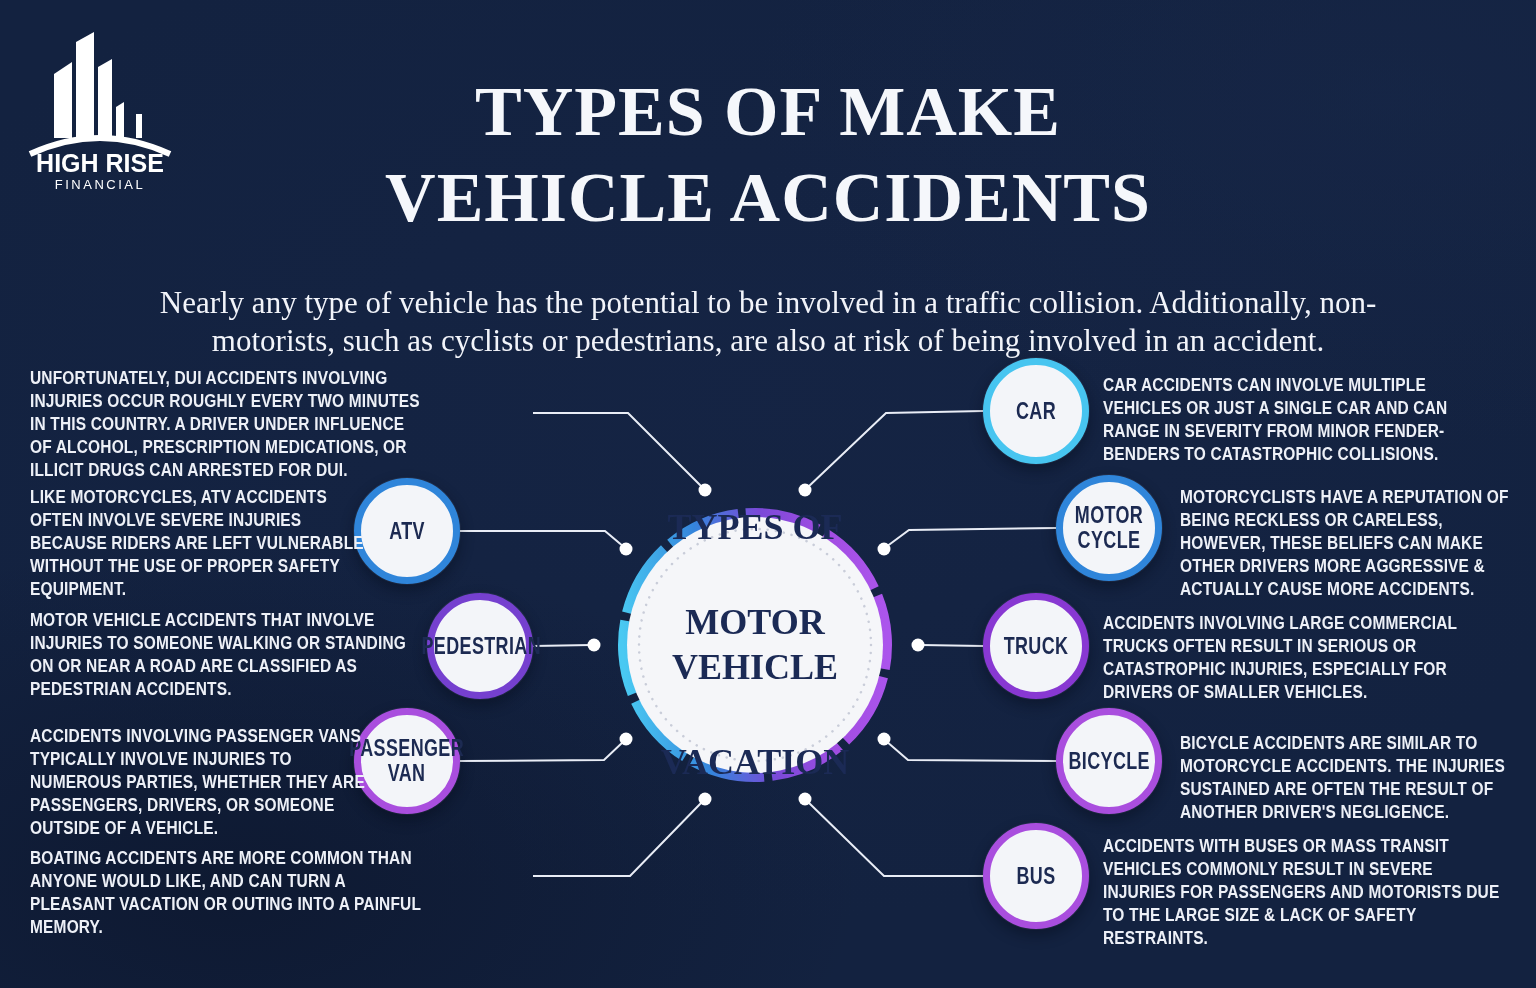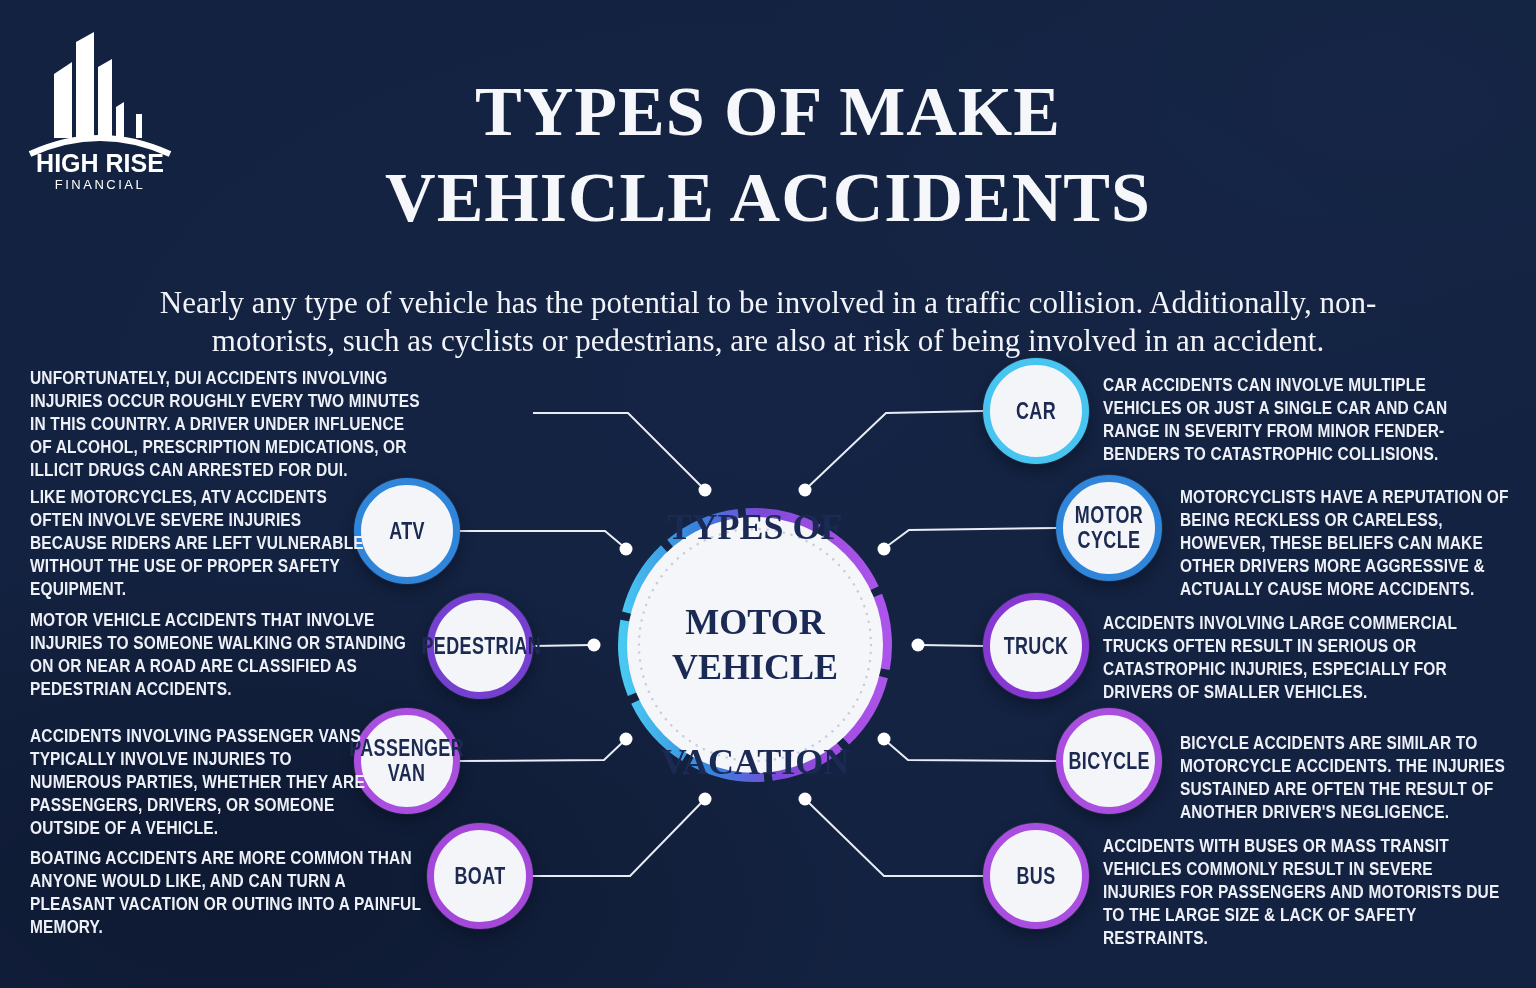--- a/index.html
+++ b/index.html
@@ -163,23 +163,20 @@
 
   <div class="bubble b-atv" style="border-color: rgb(47, 133, 218);">
       <span class="bubble-label">ATV</span>
     </div>
   <div class="bubble b-ped" style="border-color: rgb(117, 64, 207);">
       <span class="bubble-label">PEDESTRIAN</span>
     </div>
   <div class="bubble b-pvan" style="border-color: rgb(169, 78, 222);">
       <span class="bubble-label">PASSENGER VAN</span>
     </div>
-  <div class="bubble b-boat" style="border-color: rgb(163, 72, 216);">
-      <span class="bubble-label">BOAT</span>
-    </div>
   <div class="bubble b-mc" style="border-color: rgb(47, 133, 218);">
       <span class="bubble-label">MOTOR CYCLE</span>
     </div>
   <div class="bubble b-car" style="border-color: rgb(71, 197, 240);">
       <span class="bubble-label">CAR</span>
     </div>
   <div class="bubble b-bic" style="border-color: rgb(169, 78, 222);">
       <span class="bubble-label">BICYCLE</span>
     </div>
   <div class="bubble b-truck" style="border-color: rgb(136, 56, 210);">

